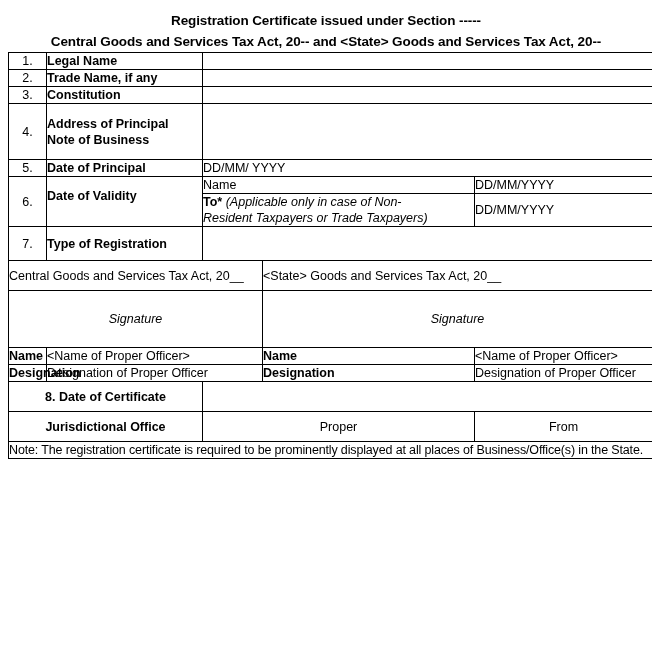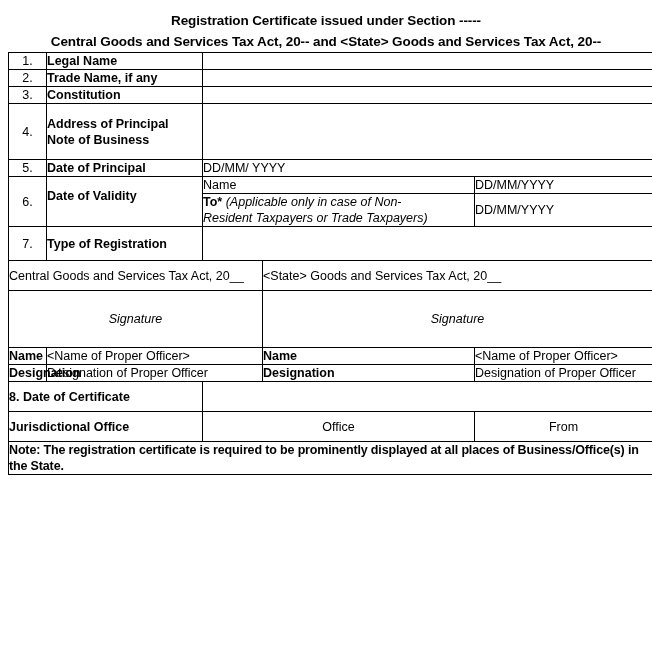--- a/index.html
+++ b/index.html
@@ -106,29 +106,30 @@
     padding: 5px 0 5px 6px;
     font-weight: bold;
   }
   .nm-val {
     padding: 5px 0 5px 9px;
     font-weight: normal;
   }
   .bold-left {
     font-weight: bold;
     padding: 7px 0 7px 7px;
+    text-align: center;
   }
   .ctr {
     text-align: center;
     font-weight: normal;
     padding: 7px 0;
   }
   .note-cell {
     font-size: 11px;
-    font-weight: bold;
+    font-weight: normal;
     padding: 6px 0 6px 7px;
     line-height: 14px;
     letter-spacing: -0.15px;
   }
   .empty { }
 </style>
 </head>
 <body>
 
 <div class="page">
@@ -229,21 +230,21 @@
         <td class="nm-val" colspan="2">Designation of Proper Officer</td>
       </tr>
 
       <tr style="height:30px">
         <td class="bold-left" colspan="2">8. Date of Certificate</td>
         <td class="cell-pad empty" colspan="4"></td>
       </tr>
 
       <tr style="height:30px">
         <td class="bold-left" colspan="2">Jurisdictional  Office</td>
-        <td class="ctr" colspan="2">Office</td>
+        <td class="ctr" colspan="2">Proper</td>
         <td class="ctr" colspan="2">From</td>
       </tr>
 
       <tr>
         <td class="note-cell" colspan="6">Note: The registration certificate is required to be prominently displayed at all places of Business/Office(s) in the State.</td>
       </tr>
 
     </tbody>
   </table>
 

